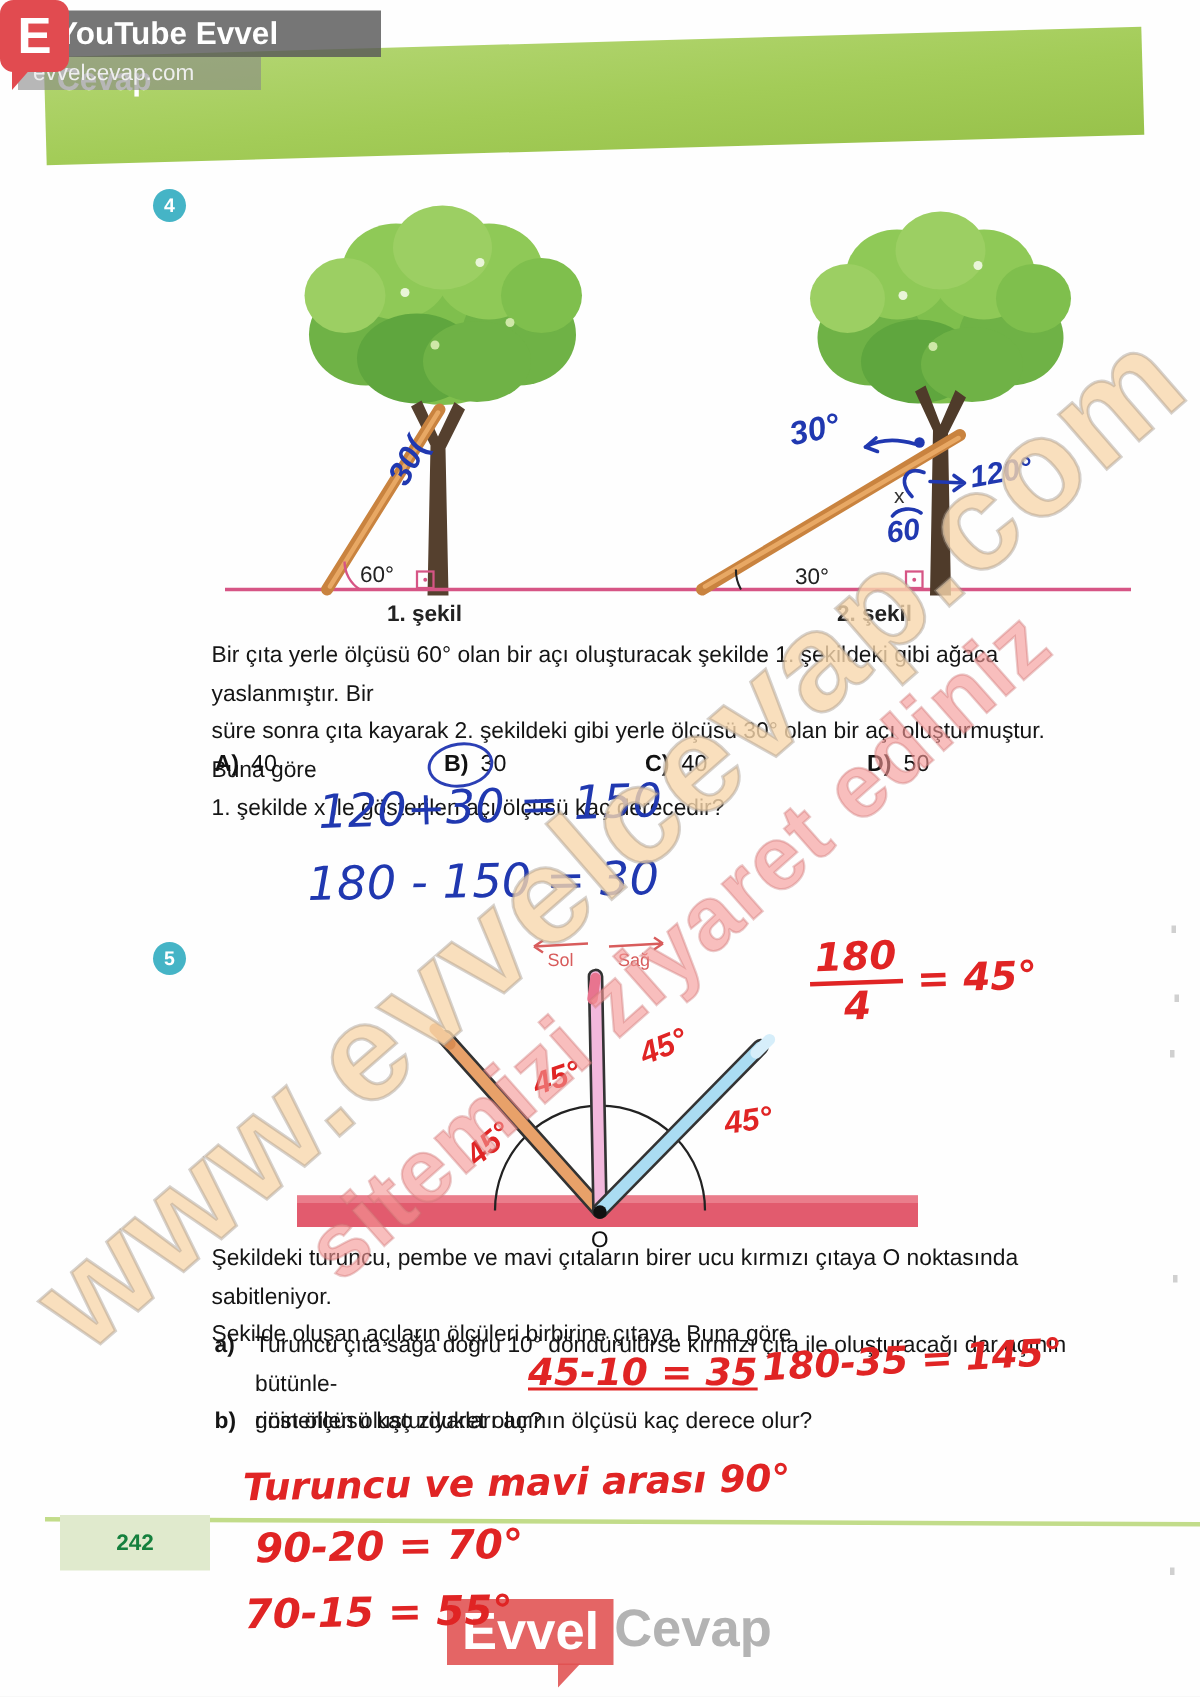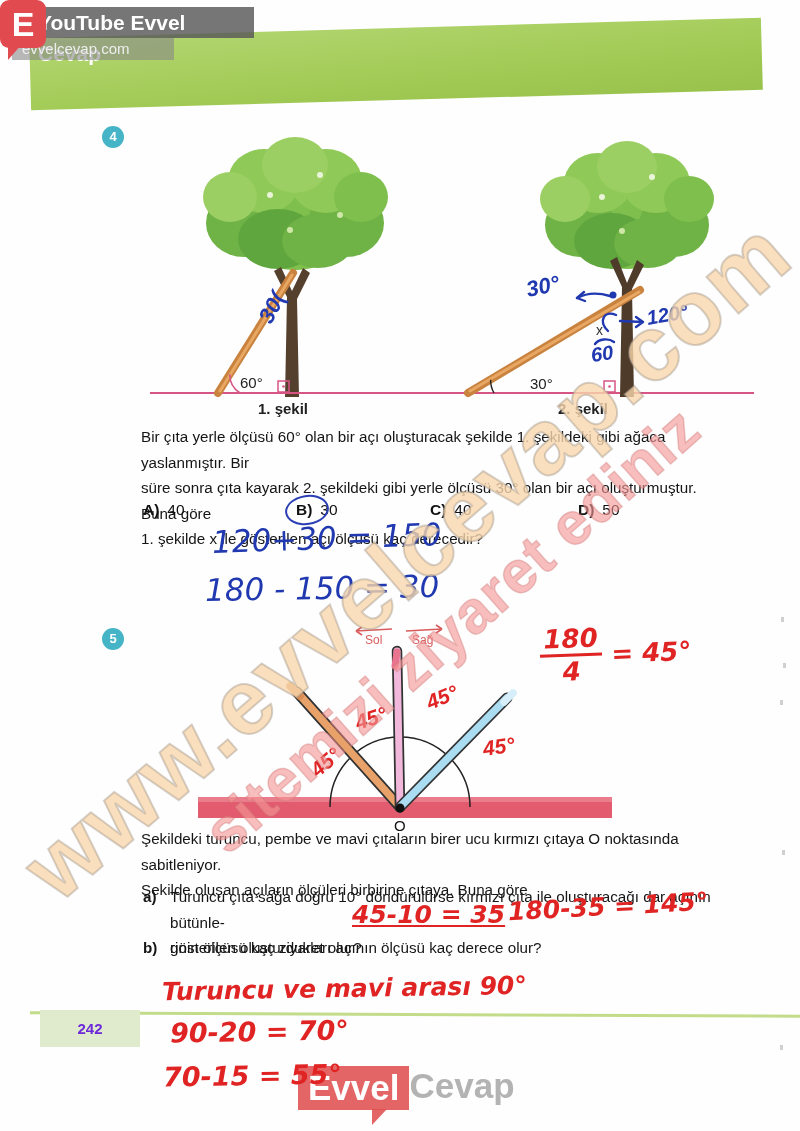--- a/index.html
+++ b/index.html
@@ -42,21 +42,21 @@
   .frac .num { display:block; border-bottom:3px solid #e02424; padding:0 4px; }
   .frac .den { display:block; }
 
   
   .figsvg { position:absolute; z-index:4; }
 
   
   .green-line { position:absolute; left:30px; top:1013px; width:770px; height:2.5px;
                 background:#c2dc8a; transform:rotate(.25deg); z-index:4; }
   .page-box { position:absolute; left:40px; top:1010px; width:100px; height:37px;
-              background:#e0eacd; color:#6d28d9; font-size:15px; font-weight:bold;
+              background:#e0eacd; color:#15803d; font-size:15px; font-weight:bold;
               text-align:center; line-height:37px; z-index:5; }
   .logo { position:absolute; left:298px; top:1066px; display:flex; align-items:flex-start; z-index:5; }
   .logo-evvel { background:rgba(224,80,80,.88); color:#fff; font-size:35px; font-weight:bold;
                 padding:2px 10px; position:relative; }
   .logo-tail { position:absolute; left:74px; bottom:-15px; width:0; height:0;
                border-top:16px solid rgba(224,80,80,.88); border-right:15px solid transparent; }
   .logo-cevap { color:#b3b3b3; font-size:35px; font-weight:bold; }
 
   
   .wm { position:absolute; white-space:nowrap; font-weight:bold; z-index:40; pointer-events:none;

